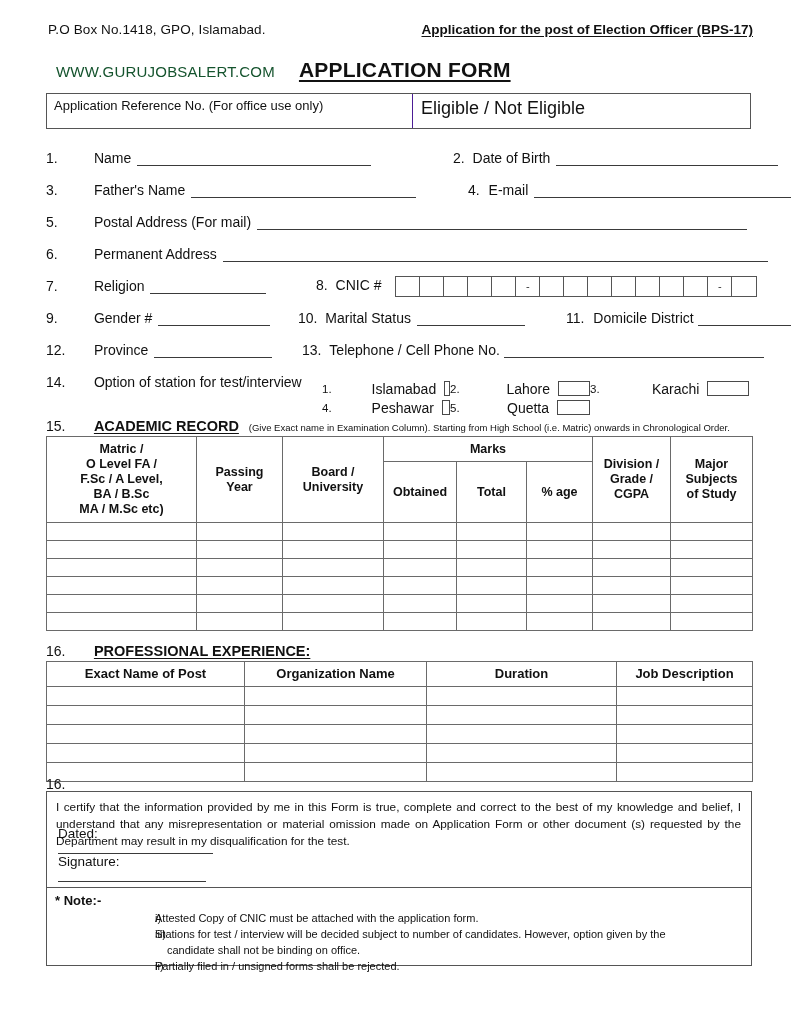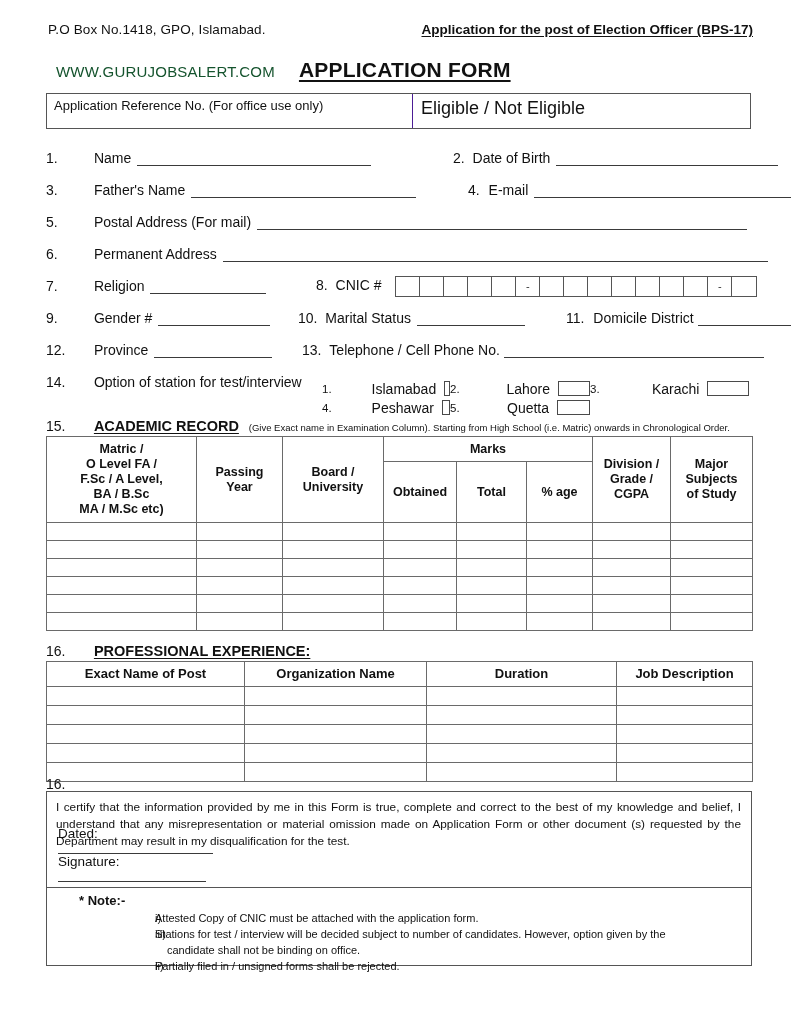--- a/index.html
+++ b/index.html
@@ -273,21 +273,20 @@
     width: 706px;
     height: 78px;
     border: 1px solid #555;
     border-top: none;
     box-sizing: border-box;
     padding: 5px 8px 0 8px;
   }
   .note-title {
     font-size: 13px;
     font-weight: bold;
-    margin-left: 24px;
   }
   .note-list {
     margin-top: 3px;
   }
   .note-item {
     display: flex;
     font-size: 11px;
     line-height: 1.45;
   }
   .note-rn {

